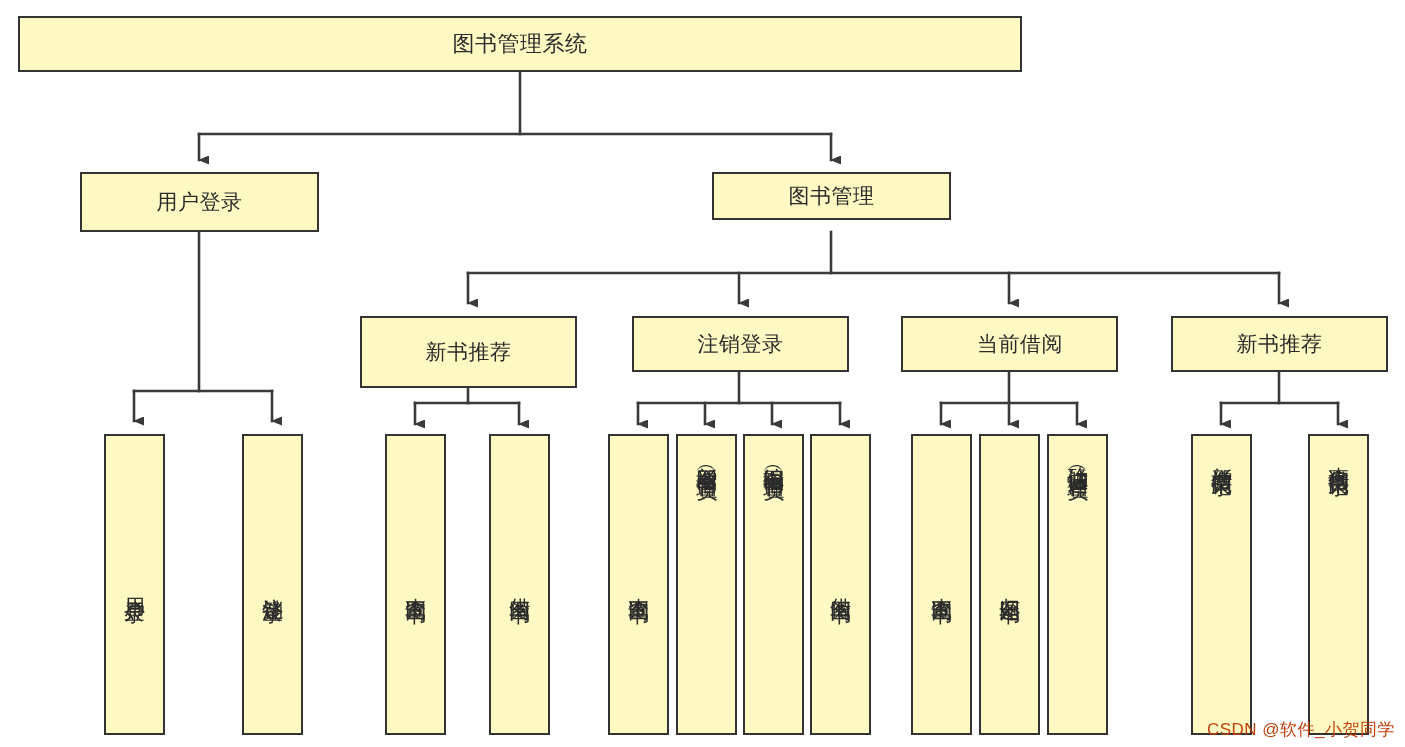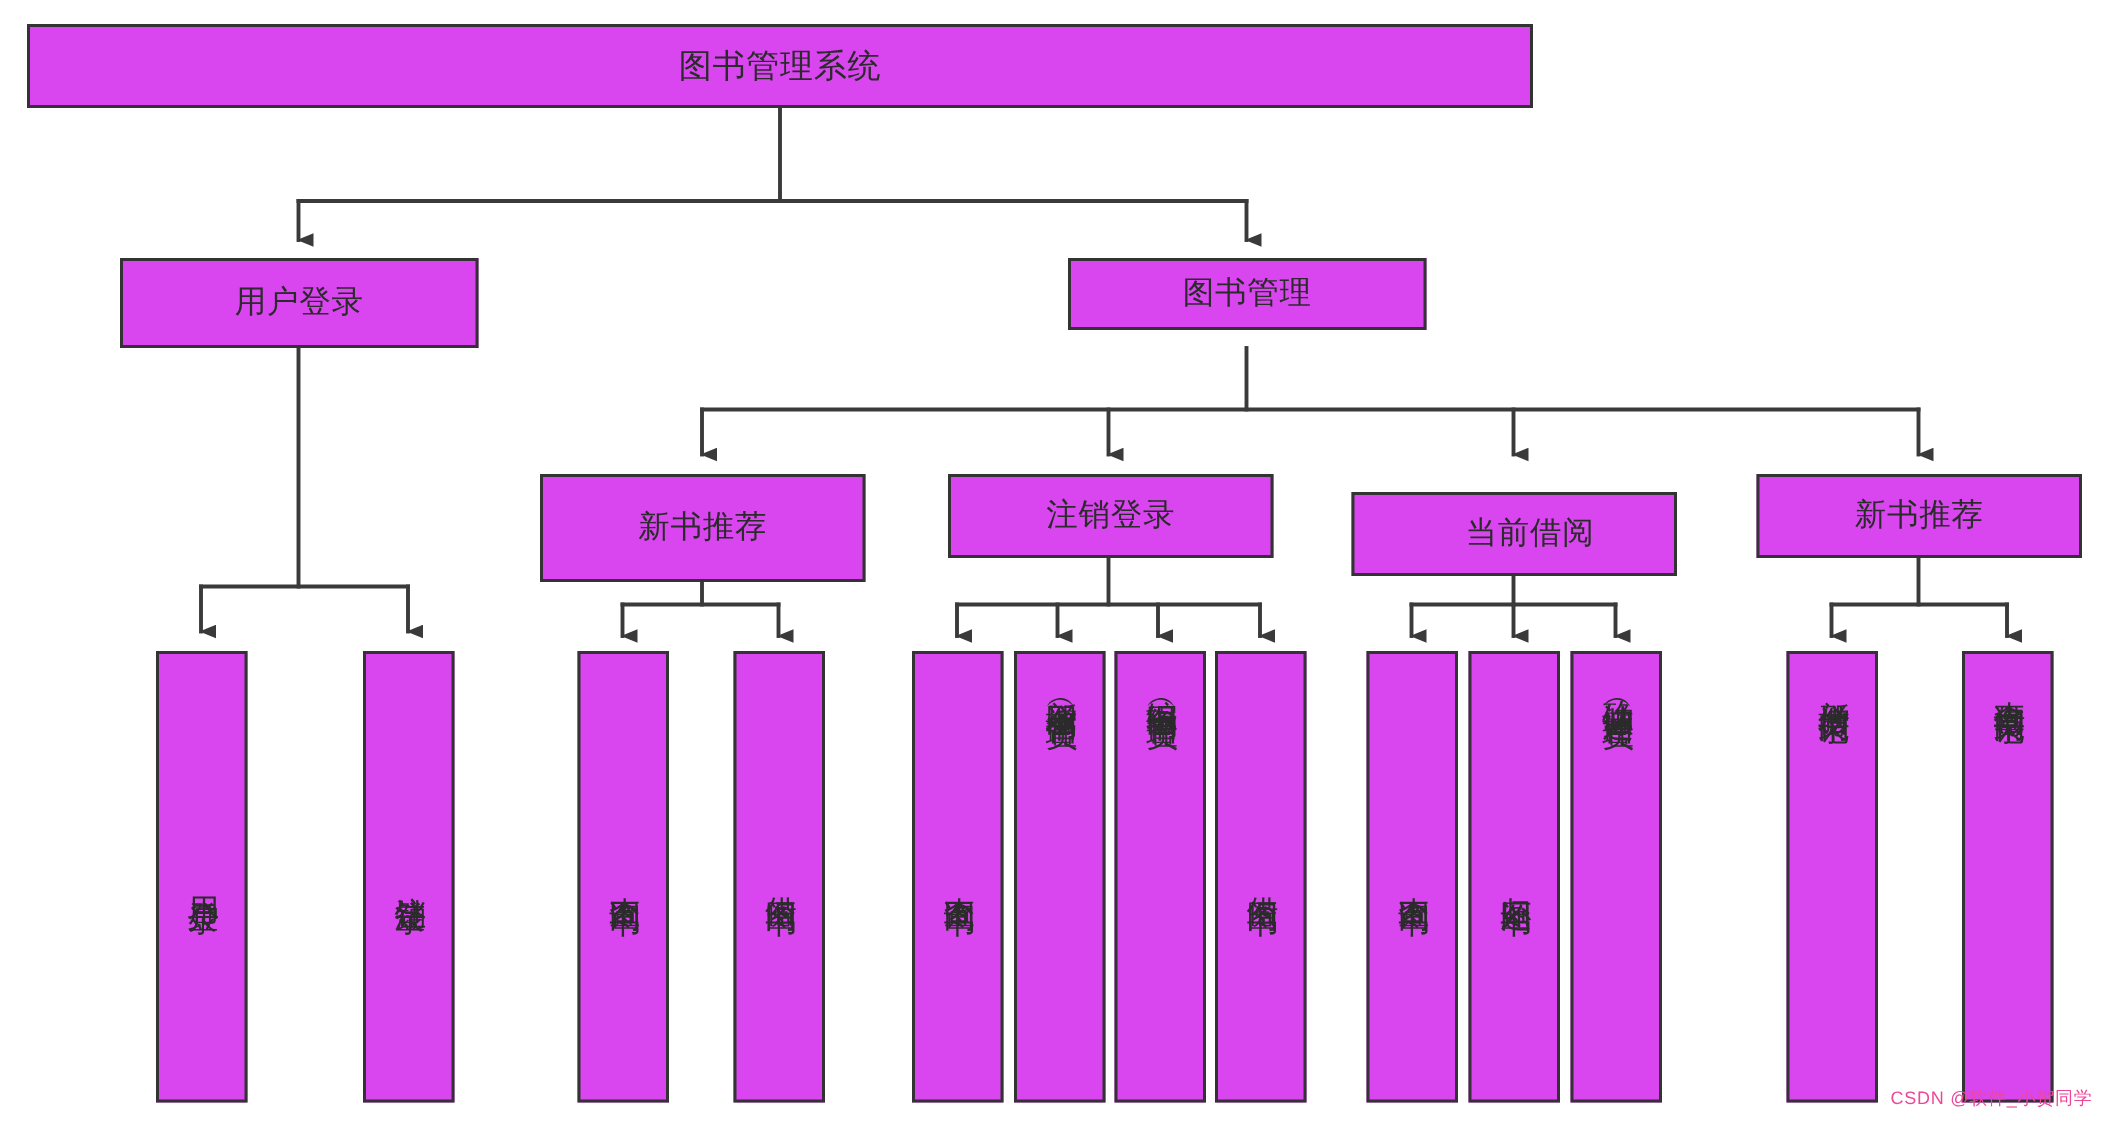--- a/index.html
+++ b/index.html
@@ -21,21 +21,21 @@
   #edges-layer {
     position: absolute;
     left: 0;
     top: 0;
     width: 1405px;
     height: 747px;
   }
   .node {
     position: absolute;
     box-sizing: border-box;
-    background: #d946ef;
+    background: #fef9c3;
     border: 2px solid #333333;
     display: flex;
     align-items: center;
     justify-content: center;
     z-index: 2;
   }
   .node-label {
     color: #2b2b2b;
     font-size: 21px;
     line-height: 1.18;
@@ -58,22 +58,22 @@
     max-height: 285px;
   }
   .node.leaf.leaf-short {
     align-items: center;
     padding-top: 0;
   }
   #watermark {
     position: absolute;
     right: 10px;
     bottom: 6px;
-    color: #ec4899;
-    font-size: 12px;
+    color: #c2410c;
+    font-size: 17px;
     letter-spacing: 0.5px;
     z-index: 5;
     white-space: nowrap;
   }
 </style>
 </head>
 <body>
 
 <div id="diagram-canvas">
 
@@ -137,21 +137,21 @@
   <div class="node" style="left:712px; top:172px; width:239px; height:48px;">
     <span class="node-label">图书管理</span>
   </div>
 
   <div class="node" style="left:360px; top:316px; width:217px; height:72px;">
     <span class="node-label">新书推荐</span>
   </div>
   <div class="node" style="left:632px; top:316px; width:217px; height:56px;">
     <span class="node-label">注销登录</span>
   </div>
-  <div class="node" style="left:901px; top:328px; width:217px; height:56px;padding-left:21px;">
+  <div class="node" style="left:901px; top:316px; width:217px; height:56px;padding-left:21px;">
     <span class="node-label">当前借阅</span>
   </div>
   <div class="node" style="left:1171px; top:316px; width:217px; height:56px;">
     <span class="node-label">新书推荐</span>
   </div>
 
   <div class="node leaf leaf-short" style="left:104px; top:434px; width:61px; height:301px;">
     <span class="node-label">用户登录</span>
   </div>
   <div class="node leaf leaf-short" style="left:242px; top:434px; width:61px; height:301px;">

